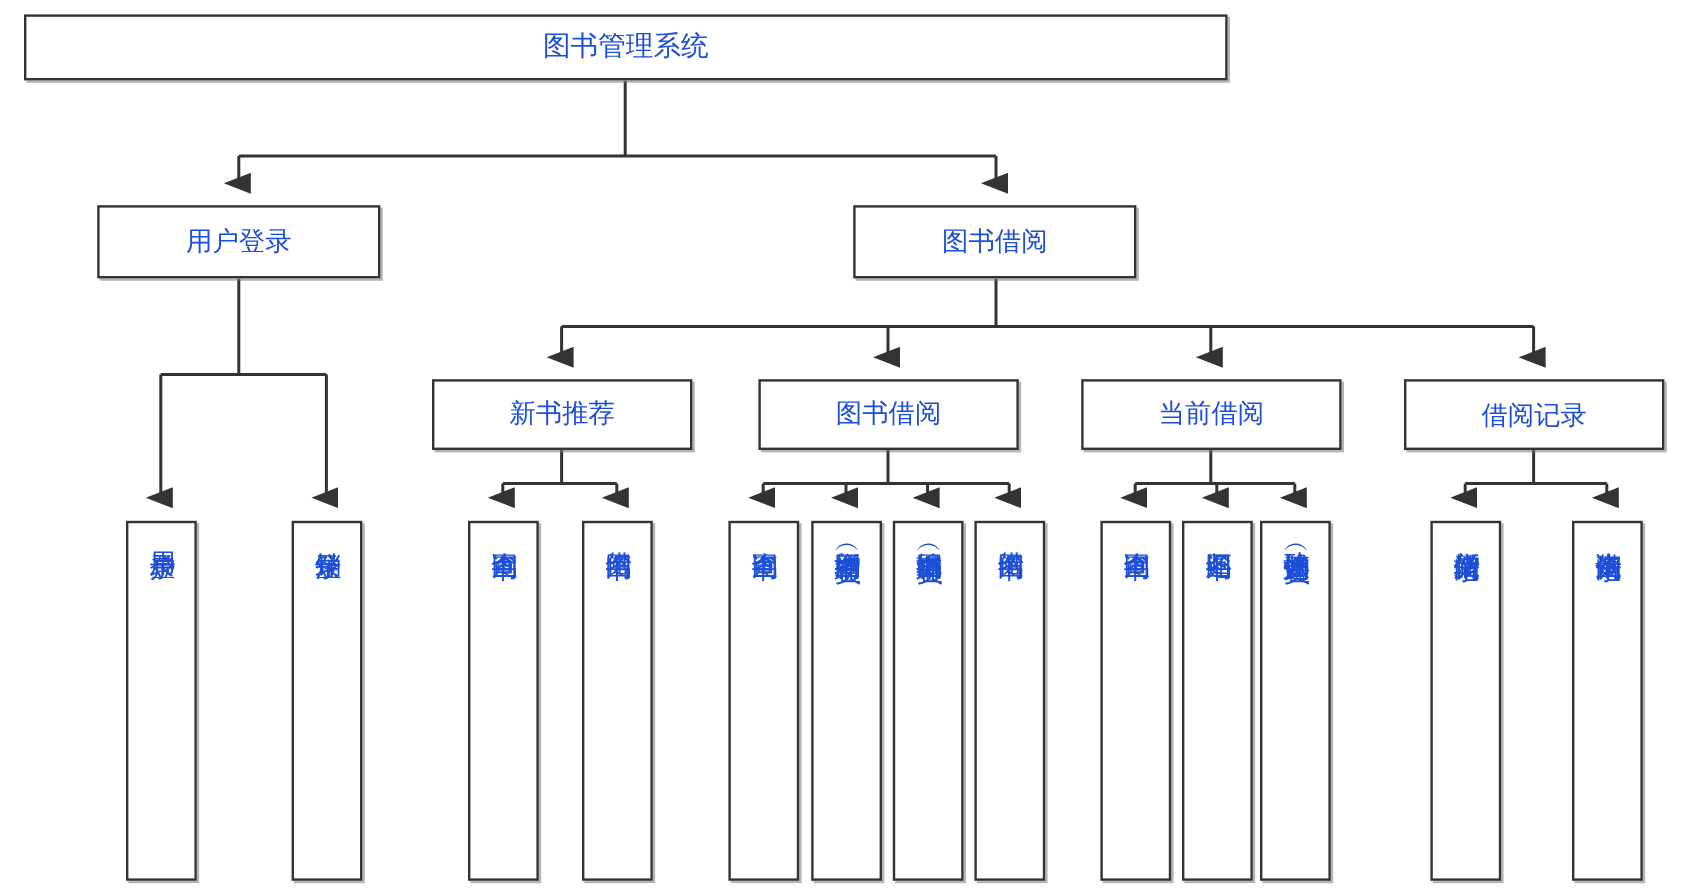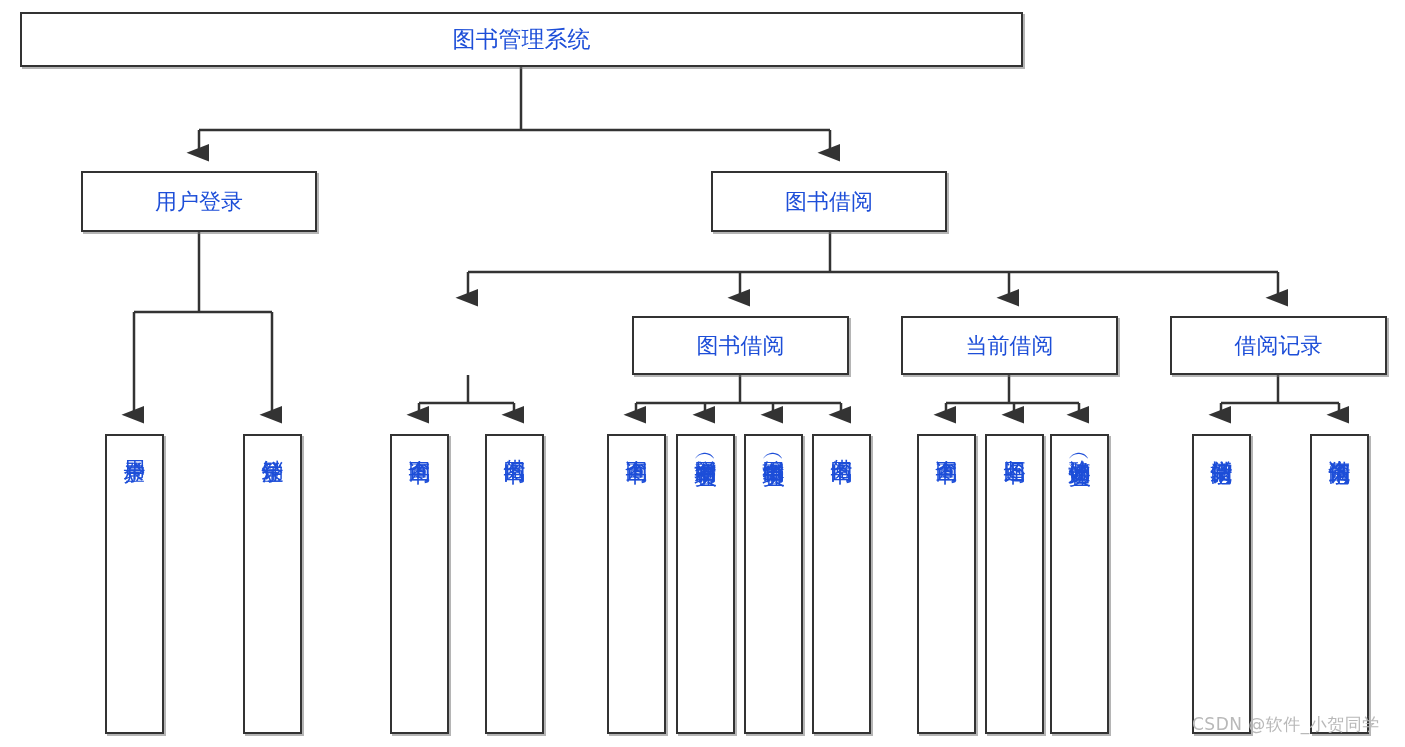--- a/index.html
+++ b/index.html
@@ -131,20 +131,23 @@
     <span class="label">图书管理系统</span>
   </div>
 
   <div class="node horizontal" style="left:81px; top:171px; width:236px; height:61px;">
     <span class="label">用户登录</span>
   </div>
   <div class="node horizontal" style="left:711px; top:171px; width:236px; height:61px;">
     <span class="label">图书借阅</span>
   </div>
 
+  <div class="node horizontal" style="left:360px; top:316px; width:217px; height:59px;">
+    <span class="label">新书推荐</span>
+  </div>
   <div class="node horizontal" style="left:901px; top:316px; width:217px; height:59px;">
     <span class="label">当前借阅</span>
   </div>
   <div class="node horizontal" style="left:632px; top:316px; width:217px; height:59px;">
     <span class="label">图书借阅</span>
   </div>
   <div class="node horizontal" style="left:1170px; top:316px; width:217px; height:59px;font-family:Liberation Serif, serif;">
     <span class="label">借阅记录</span>
   </div>
 
@@ -181,15 +184,14 @@
   <div class="node vertical" style="left:1050px; top:434px; width:59px; height:300px;">
     <span class="label">确认归还（管理员）</span>
   </div>
   <div class="node vertical" style="left:1192px; top:434px; width:59px; height:300px;">
     <span class="label">新增借阅记录</span>
   </div>
   <div class="node vertical" style="left:1310px; top:434px; width:59px; height:300px;">
     <span class="label">查询借阅记录</span>
   </div>
 
-  <div class="watermark">CSDN @软件_小贺同学</div>
 
 </div>
 
 </body></html>

